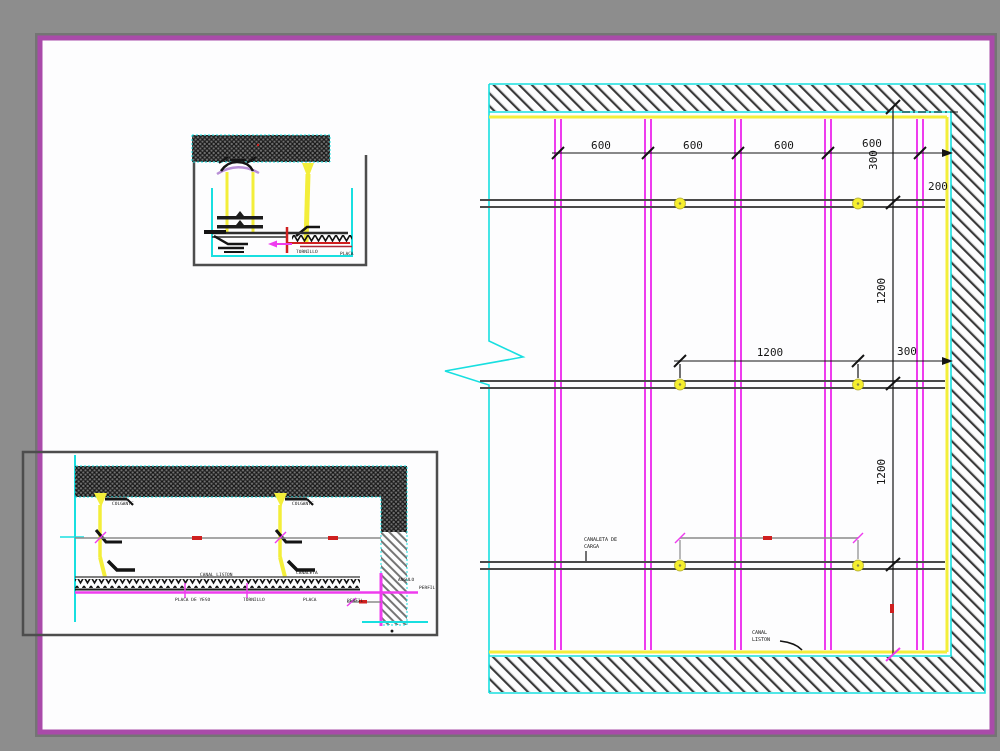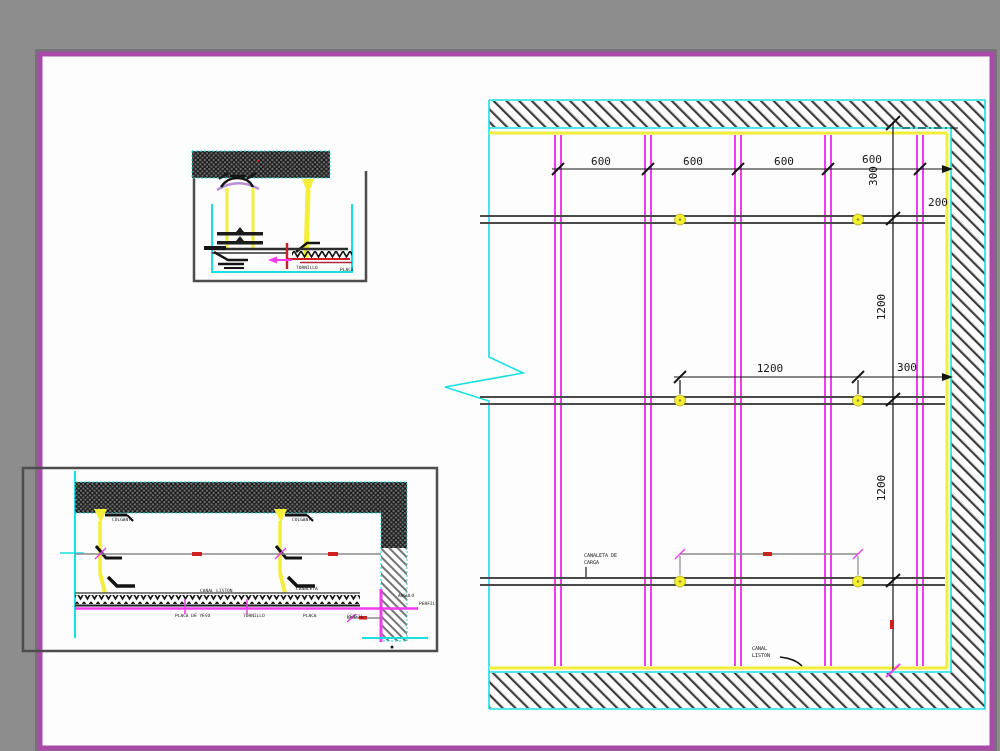--- a/index.html
+++ b/index.html
@@ -1,17 +1,17 @@
 <!DOCTYPE html>
 <html><head>
 <meta charset="utf-8">
 <style>
   html,body{margin:0;padding:0;width:1000px;height:751px;background:#8d8d8d;overflow:hidden;
     font-family:"DejaVu Sans Mono","Liberation Mono",monospace;}
-  #stage{position:relative;width:1000px;height:529px;margin-top:16px;}
+  #stage{position:relative;width:1000px;height:529px;}
   svg{position:absolute;left:0;top:0;}
   text{fill:#141414;}
   .dim{font-size:11px;font-family:"DejaVu Sans Mono","Liberation Mono",monospace;}
   .tiny{font-size:5px;font-family:"DejaVu Sans Mono","Liberation Mono",monospace;}
   .tiny2{font-size:4.5px;font-family:"DejaVu Sans Mono","Liberation Mono",monospace;}
 </style>
 </head>
 <body>
 
 <div id="stage">

